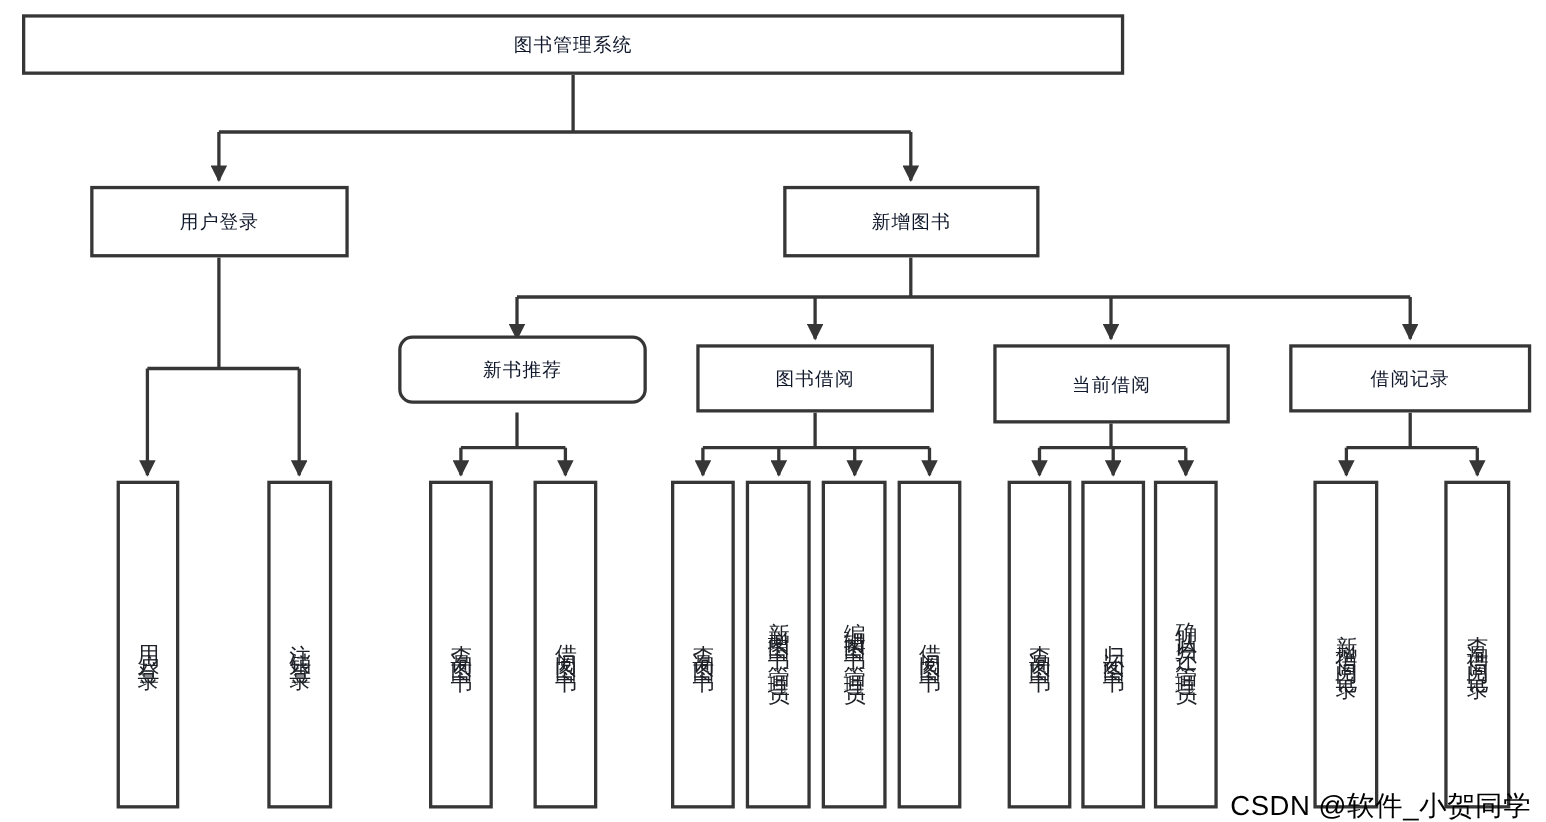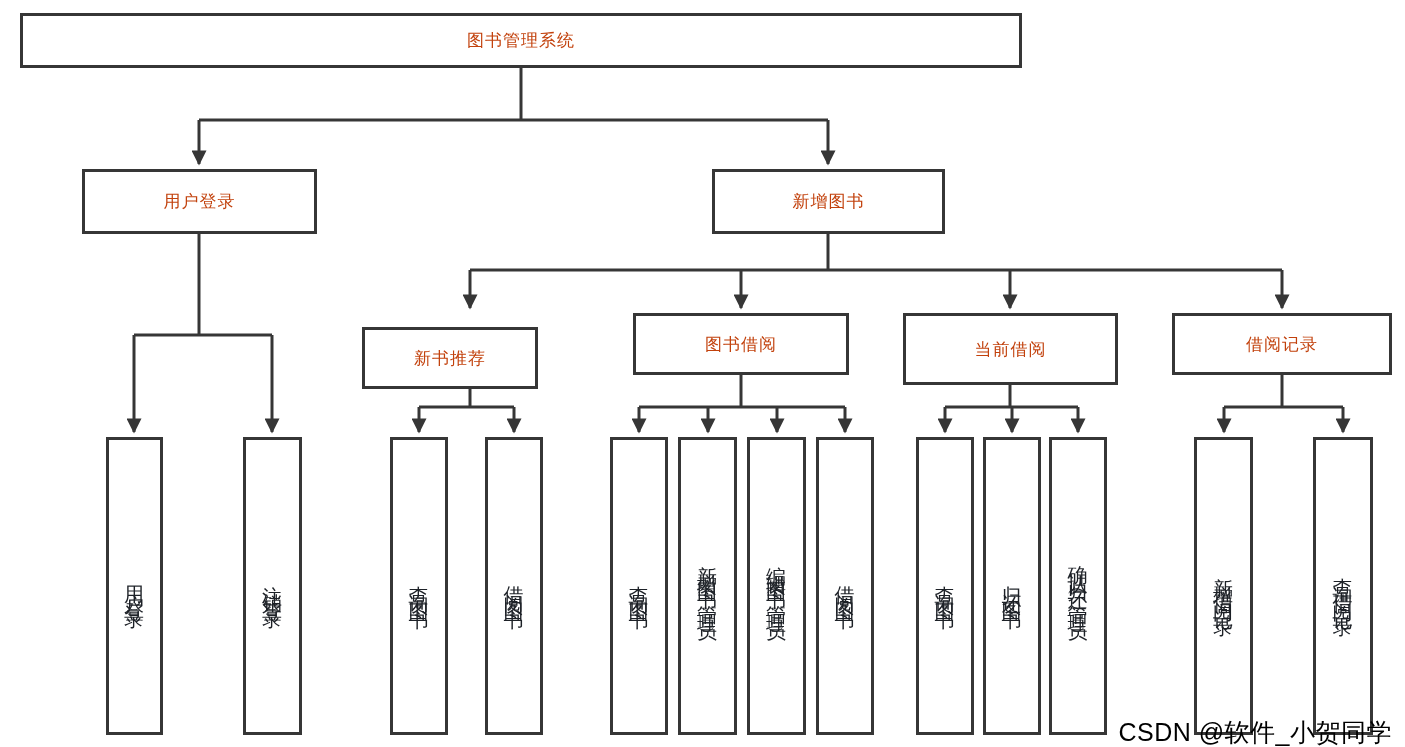--- a/index.html
+++ b/index.html
@@ -22,38 +22,38 @@
     box-sizing: border-box;
     background: #ffffff;
     border: 3px solid #363636;
     display: flex;
     align-items: center;
     justify-content: center;
     z-index: 2;
   }
   .node .h-label {
     font-size: 17px;
-    color: #c2410c;
+    color: #0f172a;
     letter-spacing: 1px;
     white-space: nowrap;
   }
   .leaf .v-label {
     writing-mode: vertical-rl;
     text-orientation: mixed;
     font-size: 20px;
     line-height: 1;
     letter-spacing: 8px;
     color: #1d2127;
     white-space: nowrap;
   }
   
   .n-root { left: 20px;   top: 13px;  width: 1002px; height: 55px; }
   .n-l2a  { left: 82px;   top: 169px; width: 235px;  height: 65px; }
   .n-l2b  { left: 712px;  top: 169px; width: 233px;  height: 65px; }
-  .n-l3a  { left: 362px;  top: 327px; width: 176px;  height: 62px; }
+  .n-l3a  { left: 362px;  top: 305px; width: 226px;  height: 62px; border-radius: 13px; }
   .n-l3b  { left: 633px;  top: 313px; width: 216px;  height: 62px; text-align: center; }
   .n-l3c  { left: 903px;  top: 313px; width: 215px;  height: 72px; }
   .n-l3d  { left: 1172px; top: 313px; width: 220px;  height: 62px; }
   .leaf   { top: 437px; height: 298px; }
   .lf1  { left: 106px;  width: 57px; }
   .lf2  { left: 243px;  width: 59px; }
   .lf3  { left: 390px;  width: 58px; }
   .lf4  { left: 485px;  width: 58px; }
   .lf5  { left: 610px;  width: 58px; }
   .lf6  { left: 678px;  width: 59px; }

